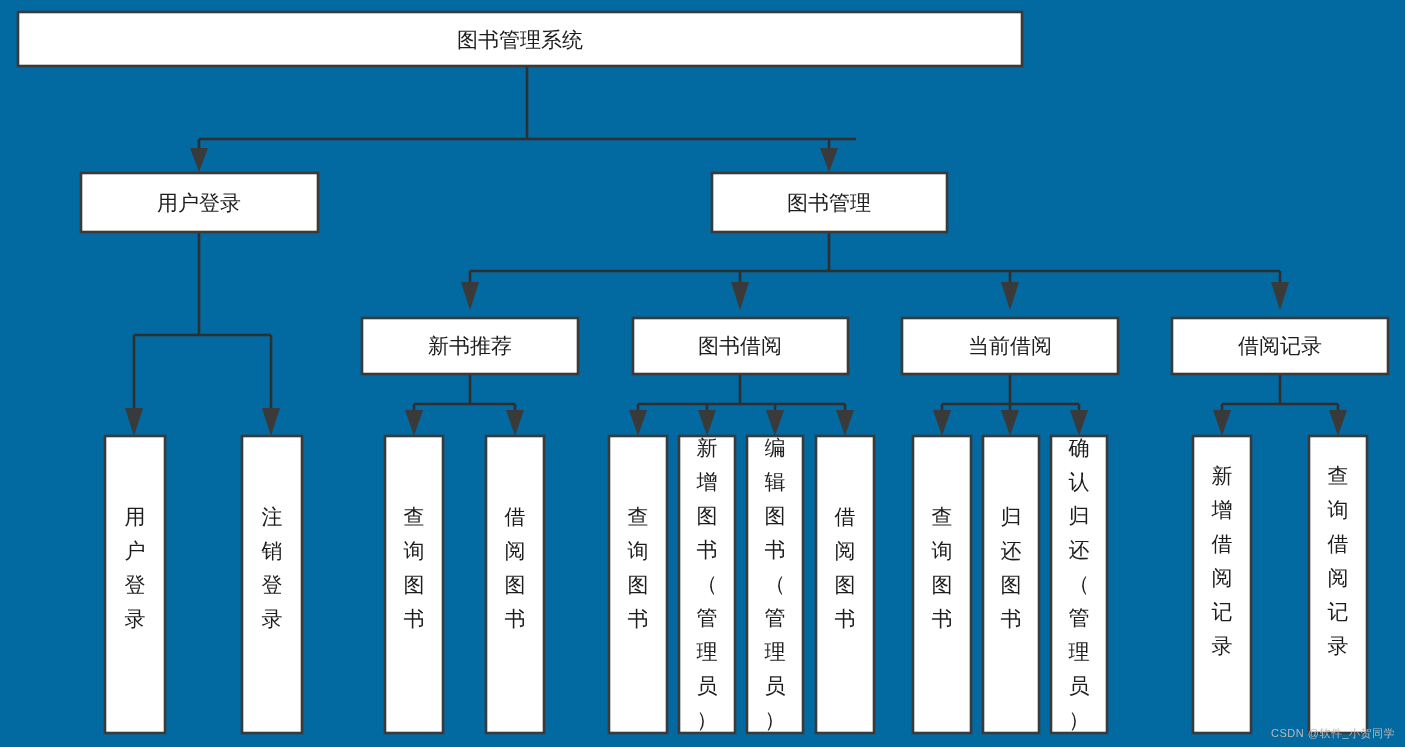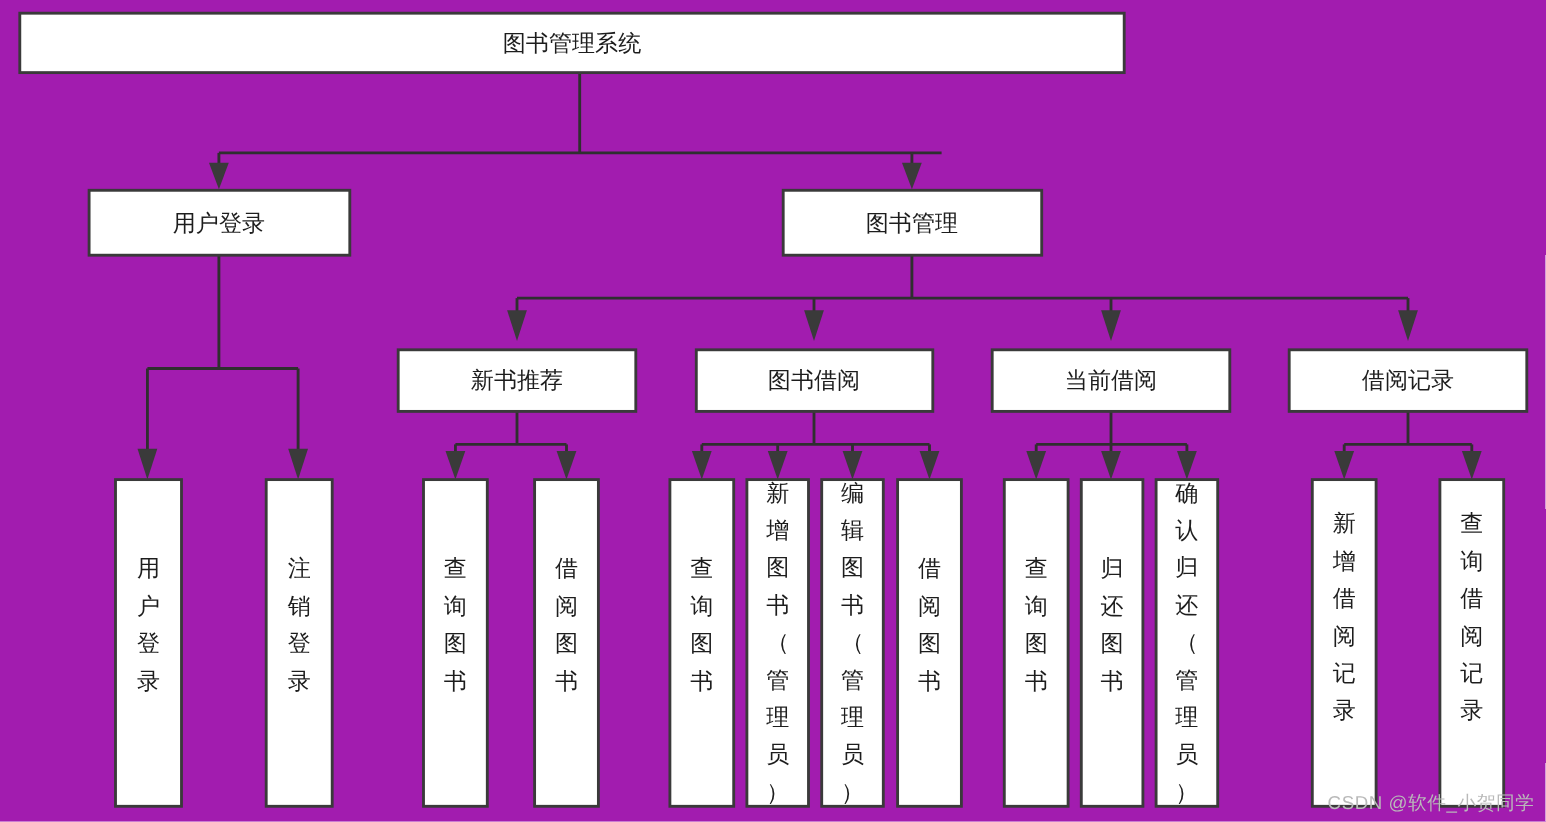--- a/index.html
+++ b/index.html
@@ -4,21 +4,21 @@
 <style>
   html, body {
     margin: 0;
     padding: 0;
     background: #ffffff;
   }
   #stage {
     position: relative;
     width: 1405px;
     height: 747px;
-    background: #a21caf;
+    background: #0369a1;
     font-family: "Liberation Sans", "DejaVu Sans", sans-serif;
     overflow: hidden;
   }
   svg#tree {
     position: absolute;
     left: 0;
     top: 0;
     width: 1405px;
     height: 747px;
   }
@@ -48,21 +48,21 @@
     font-family: "Liberation Sans", "DejaVu Sans", sans-serif;
     font-size: 21px;
     fill: #1d1d1d;
     text-anchor: middle;
   }
   .watermark {
     position: absolute;
     right: 10px;
     bottom: 6px;
     font-family: "Liberation Sans", "DejaVu Sans", sans-serif;
-    font-size: 17px;
+    font-size: 11px;
     color: #b9b9b9;
     letter-spacing: 0.5px;
     white-space: nowrap;
     pointer-events: none;
   }
 </style>
 </head>
 <body>
 
 <div id="stage">

